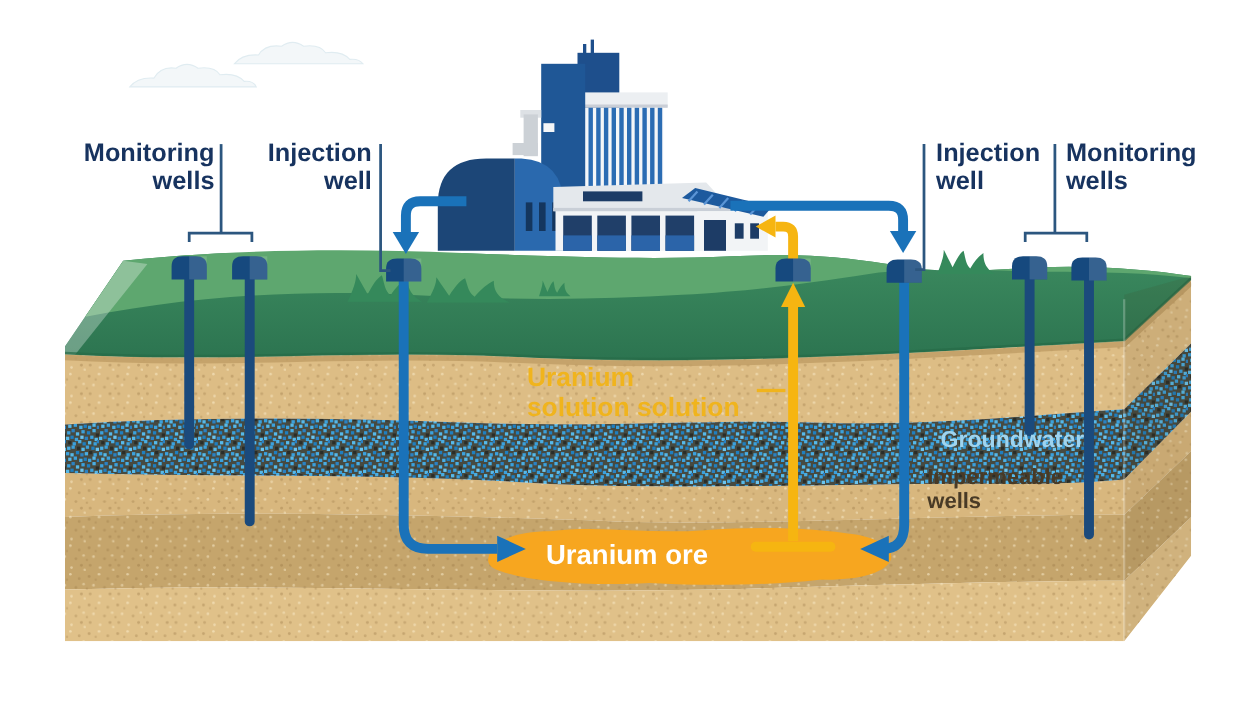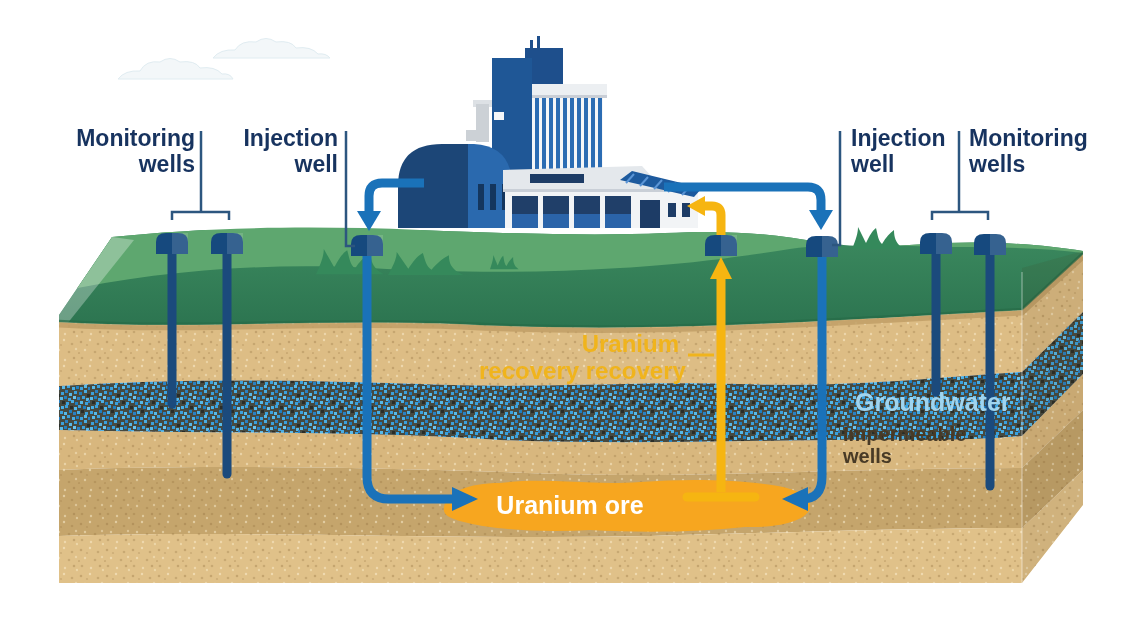--- a/index.html
+++ b/index.html
@@ -2,22 +2,22 @@
 <html><head>
 <meta charset="utf-8">
 <style>
   html,body{margin:0;padding:0;background:#ffffff;}
   #stage{position:relative;width:1088px;height:640px;overflow:hidden;
          font-family:"Liberation Sans", sans-serif;background:#ffffff;}
   #stage svg{position:absolute;left:0;top:0;}
   .lbl{position:absolute;font-weight:bold;line-height:1.12;white-space:nowrap;}
   .lbl.navy{color:#17335f;font-size:23px;}
   .lbl.right{text-align:right;}
-  .lbl.gold{color:#f0b41d;font-size:24px;text-align:right;}
-  .lbl.gw{color:#9fd4ef;font-size:25px;}
+  .lbl.gold{color:#f0b41d;font-size:24px;}
+  .lbl.gw{color:#9fd4ef;font-size:21px;}
   .lbl.imp{color:#483a26;font-size:20px;text-align:left;}
   .lbl.ore{color:#ffffff;font-size:25px;transform:translateX(-50%);}
 </style>
 </head>
 <body>
 
 <div id="stage">
 
 <svg width="1140" height="640" viewBox="0 0 1140 640">
   <defs>
@@ -279,21 +279,21 @@
   <span>well</span>
 </div>
 
 <div class="lbl navy" style="left:969px;top:126px;">
   <span>Monitoring</span><br>
   <span>wells</span>
 </div>
 
 <div class="lbl gold" style="left:479px;top:331px;width:200px;">
   <span>Uranium</span><br>
-  <span>recovery recovery</span>
+  <span>solution solution</span>
 </div>
 
 <div class="lbl gw" style="left:855px;top:388px;">Groundwater</div>
 
 <div class="lbl imp" style="left:843px;top:423px;width:132px;">
   <span>Impermeable</span><br>
   <span>wells</span>
 </div>
 
 <div class="lbl ore" style="left:570px;top:491px;">Uranium ore</div>

